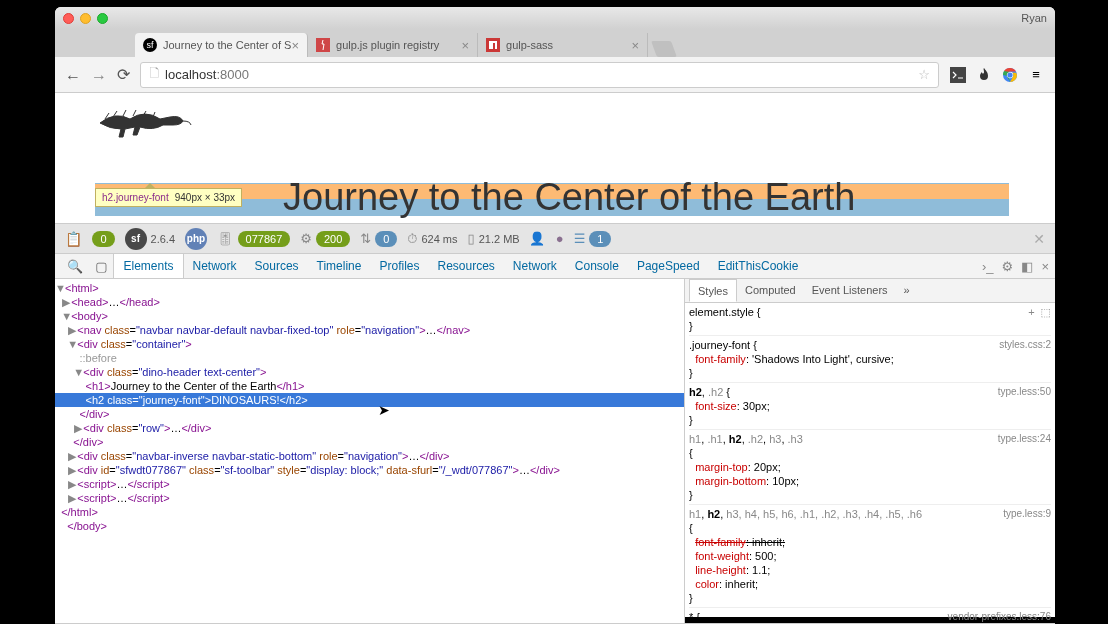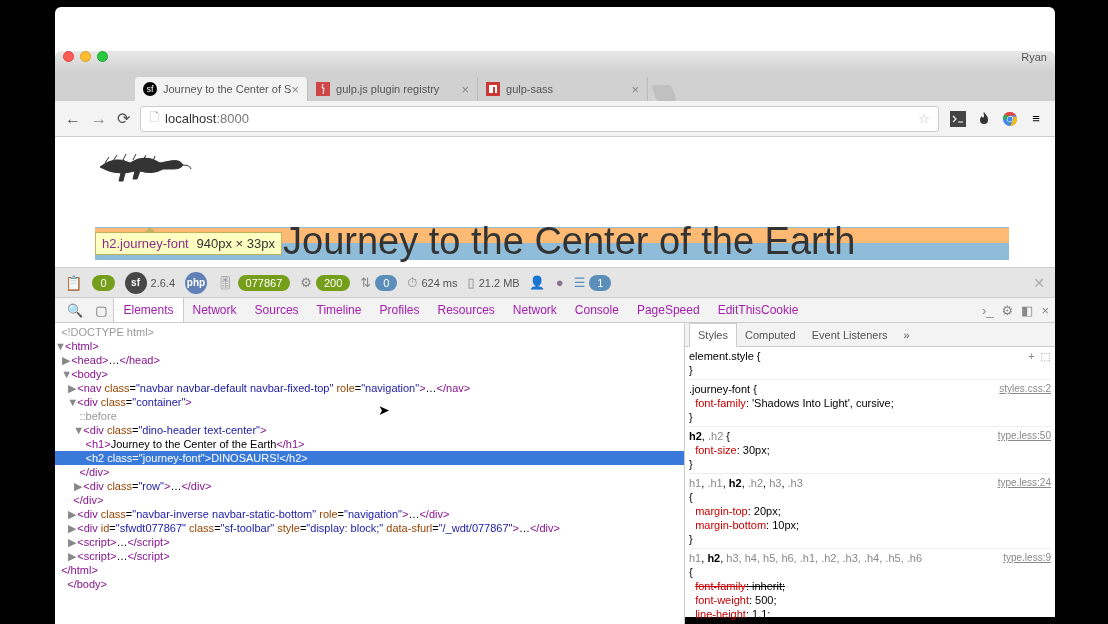--- a/index.html
+++ b/index.html
@@ -1,20 +1,20 @@
 <!DOCTYPE html>
 <html><head>
 <meta charset="utf-8">
 <style>
 * { margin: 0; padding: 0; box-sizing: border-box; font-family: -apple-system, BlinkMacSystemFont, "Segoe UI", Helvetica, Arial, sans-serif; }
 body { background: #000; width: 1108px; height: 624px; overflow: hidden; }
 .browser { position: absolute; left: 55px; top: 7px; width: 1000px; height: 610px; background: #fff; border-radius: 6px 6px 0 0; box-shadow: 0 0 10px rgba(0,0,0,.3); }
 
 
-.titlebar { height: 22px; background: linear-gradient(#e8e8e8,#d1d1d1); border-radius: 6px 6px 0 0; display: flex; align-items: flex-start; padding: 0 8px; margin-top: 44px; }
+.titlebar { height: 22px; background: linear-gradient(#e8e8e8,#d1d1d1); border-radius: 6px 6px 0 0; display: flex; align-items: center; padding: 0 8px; }
 .dots { display: flex; gap: 6px; }
 .dot { width: 11px; height: 11px; border-radius: 50%; }
 .dot.red { background: #ff5c57; border: 1px solid #e03e38; }
 .dot.yel { background: #ffbd2e; border: 1px solid #dea123; }
 .dot.grn { background: #29c941; border: 1px solid #1aaa2b; }
 .user { margin-left: auto; font-size: 11px; color: #555; }
 
 
 .tabstrip { height: 28px; background: #d1d1d1; display: flex; align-items: flex-end; padding-left: 80px; }
 .tab { height: 24px; display: flex; align-items: center; padding: 0 8px 0 8px; font-size: 11px; color: #555; border-right: 1px solid #bbb; position: relative; min-width: 170px; max-width: 190px; }
@@ -33,63 +33,63 @@
 .omnibox .star { margin-left: auto; color: #bbb; }
 .exticons { display: flex; gap: 8px; align-items: center; }
 .ext { width: 18px; height: 18px; display: inline-flex; align-items: center; justify-content: center; font-size: 13px; }
 
 
 .page { background: #fff; height: 130px; position: relative; }
 .logo { position: absolute; left: 40px; top: 8px; }
 .hl-orange { position: absolute; left: 40px; top: 91px; width: 914px; height: 15px; background: #fdba74; }
 .hl-blue { position: absolute; left: 40px; top: 90px; width: 914px; height: 33px; background: #8fbcd9; }
 .heading { position: absolute; left: 228px; top: 83px; font-size: 38px; font-weight: 400; color: #333; z-index: 5; }
-.inspect-tip { position: absolute; left: 40px; top: 95px; z-index: 10; background: #ffffc2; border: 1px solid #c0b060; padding: 3px 6px; font-family: Menlo, Consolas, monospace; font-size: 13px; }
+.inspect-tip { position: absolute; left: 40px; top: 95px; z-index: 10; background: #ffffc2; border: 1px solid #c0b060; padding: 3px 6px; font-family: Menlo, Consolas, monospace; font-size: 10px; }
 .inspect-tip .sel { color: #8b2d8b; }
 .inspect-tip .dim { color: #333; }
 .tip-point { position: absolute; left: 90px; top: 85px; width: 0; height: 0; border: 5px solid transparent; border-bottom-color: #c0b060; z-index: 11; }
 
 
 .sftoolbar { height: 30px; background: #e5e5e5; display: flex; align-items: center; padding: 0 10px; gap: 10px; font-size: 11px; color: #555; border-top: 1px solid #ccc; position: relative; }
 .sftoolbar .pill { background: #759e1a; color: #fff; border-radius: 10px; padding: 2px 8px; }
 .sftoolbar .pill.blue { background: #5b8fb9; }
 .sftoolbar .circ { width: 22px; height: 22px; border-radius: 50%; background: #484848; color: #fff; display: inline-flex; align-items: center; justify-content: center; font-size: 10px; font-weight: bold; }
 .sftoolbar .php { background: #6181b6; }
 .sftoolbar .item { display: flex; align-items: center; gap: 4px; }
 .sftoolbar .icon { color: #888; font-size: 13px; }
 .sftoolbar .closebtn { margin-left: auto; color: #aaa; font-size: 14px; }
 
 
 .devtools { display: flex; flex-direction: column; height: 392px; font-family: Menlo, Consolas, monospace; font-size: 11px; }
 .dt-tabs { height: 26px; background: #f3f3f3; border-top: 1px solid #ccc; border-bottom: 1px solid #ccc; display: flex; align-items: center; padding: 0 6px; gap: 0; }
 .dt-iconbtn { padding: 0 6px; color: #666; font-size: 13px; }
-.dt-tab { padding: 5px 9px; font-family: -apple-system, sans-serif; font-size: 12px; color: #a21caf; }
+.dt-tab { padding: 5px 9px; font-family: -apple-system, sans-serif; font-size: 12px; color: #0369a1; }
 .dt-tab.active { background: #fff; border-left: 1px solid #ccc; border-right: 1px solid #ccc; }
 .dt-right { margin-left: auto; display: flex; gap: 8px; color: #888; font-size: 13px; }
 
 .dt-body { display: flex; flex: 1; overflow: hidden; }
 .dt-elements { flex: 1.7; overflow: auto; padding: 2px 0; background: #fff; }
 .dt-styles { flex: 1; border-left: 1px solid #ccc; display: flex; flex-direction: column; overflow: hidden; }
 
 .dom-line { white-space: pre; line-height: 14px; }
 .dom-line.sel { background: #3879d9; color: #fff; }
 .dom-line.sel .t, .dom-line.sel .a, .dom-line.sel .v, .dom-line.sel .txt { color: #fff; }
 .dom-line .ar { color: #888; display: inline-block; width: 10px; text-align: center; }
 .dom-line .t { color: #881391; }
 .dom-line .a { color: #994500; }
 .dom-line .v { color: #1a1aa6; }
 .dom-line .txt { color: #000; }
 .dom-line .c { color: #999; }
 
-.styles-tabs { height: 24px; border-bottom: 1px solid #ccc; display: flex; align-items: center; font-family: -apple-system, sans-serif; font-size: 11px; padding-left: 4px; background: #f3f3f3; }
+.styles-tabs { height: 24px; border-bottom: 1px solid #ccc; display: flex; font-family: -apple-system, sans-serif; font-size: 11px; padding-left: 4px; background: #f3f3f3; }
 .styles-tab { padding: 5px 8px; color: #555; }
 .styles-tab.active { background: #fff; border: 1px solid #ccc; border-bottom-color: #fff; }
 .styles-body { flex: 1; overflow: auto; padding: 2px 4px; line-height: 14px; }
 .rule { margin-bottom: 2px; }
-.rule .src { color: #888; float: right; text-decoration: underline; font-size: 10px; }
+.rule .src { color: #888; float: right; font-size: 10px; }
 .rule .selc { color: #000; }
 .rule .prop { color: #c80000; }
 .rule .val { color: #000; }
 .rule .strike { text-decoration: line-through; }
 .rule .match { color: #000; font-weight: bold; }
 .rule .nomatch { color: #888; }
 .es-icons { margin-left: auto; color: #888; display: flex; gap: 6px; font-size: 11px; }
 
 .dt-footer { height: 22px; background: #f3f3f3; border-top: 1px solid #ccc; display: flex; align-items: center; font-size: 11px; color: #555; }
 
@@ -249,21 +249,20 @@
       <span class="dt-right">
         <span>›_</span>
         <span>⚙</span>
         <span>◧</span>
         <span>×</span>
       </span>
     </div>
 
     <div class="dt-body">
       <div class="dt-elements">
-<div class="dom-line">  <span class="c">&lt;!DOCTYPE html&gt;</span></div>
 <div class="dom-line"><span class="ar">▼</span><span class="t">&lt;html&gt;</span></div>
 <div class="dom-line">  <span class="ar">▶</span><span class="t">&lt;head&gt;</span><span class="txt">…</span><span class="t">&lt;/head&gt;</span></div>
 <div class="dom-line">  <span class="ar">▼</span><span class="t">&lt;body&gt;</span></div>
 <div class="dom-line">    <span class="ar">▶</span><span class="t">&lt;nav</span> <span class="a">class</span>=<span class="v">"navbar navbar-default navbar-fixed-top"</span> <span class="a">role</span>=<span class="v">"navigation"</span><span class="t">&gt;</span>…<span class="t">&lt;/nav&gt;</span></div>
 <div class="dom-line">    <span class="ar">▼</span><span class="t">&lt;div</span> <span class="a">class</span>=<span class="v">"container"</span><span class="t">&gt;</span></div>
 <div class="dom-line">        <span class="c">::before</span></div>
 <div class="dom-line">      <span class="ar">▼</span><span class="t">&lt;div</span> <span class="a">class</span>=<span class="v">"dino-header text-center"</span><span class="t">&gt;</span></div>
 <div class="dom-line">          <span class="t">&lt;h1&gt;</span><span class="txt">Journey to the Center of the Earth</span><span class="t">&lt;/h1&gt;</span></div>
 <div class="dom-line sel">          <span class="t">&lt;h2</span> <span class="a">class</span>=<span class="v">"journey-font"</span><span class="t">&gt;</span><span class="txt">DINOSAURS!</span><span class="t">&lt;/h2&gt;</span></div>
 <div class="dom-line">        <span class="t">&lt;/div&gt;</span></div>

